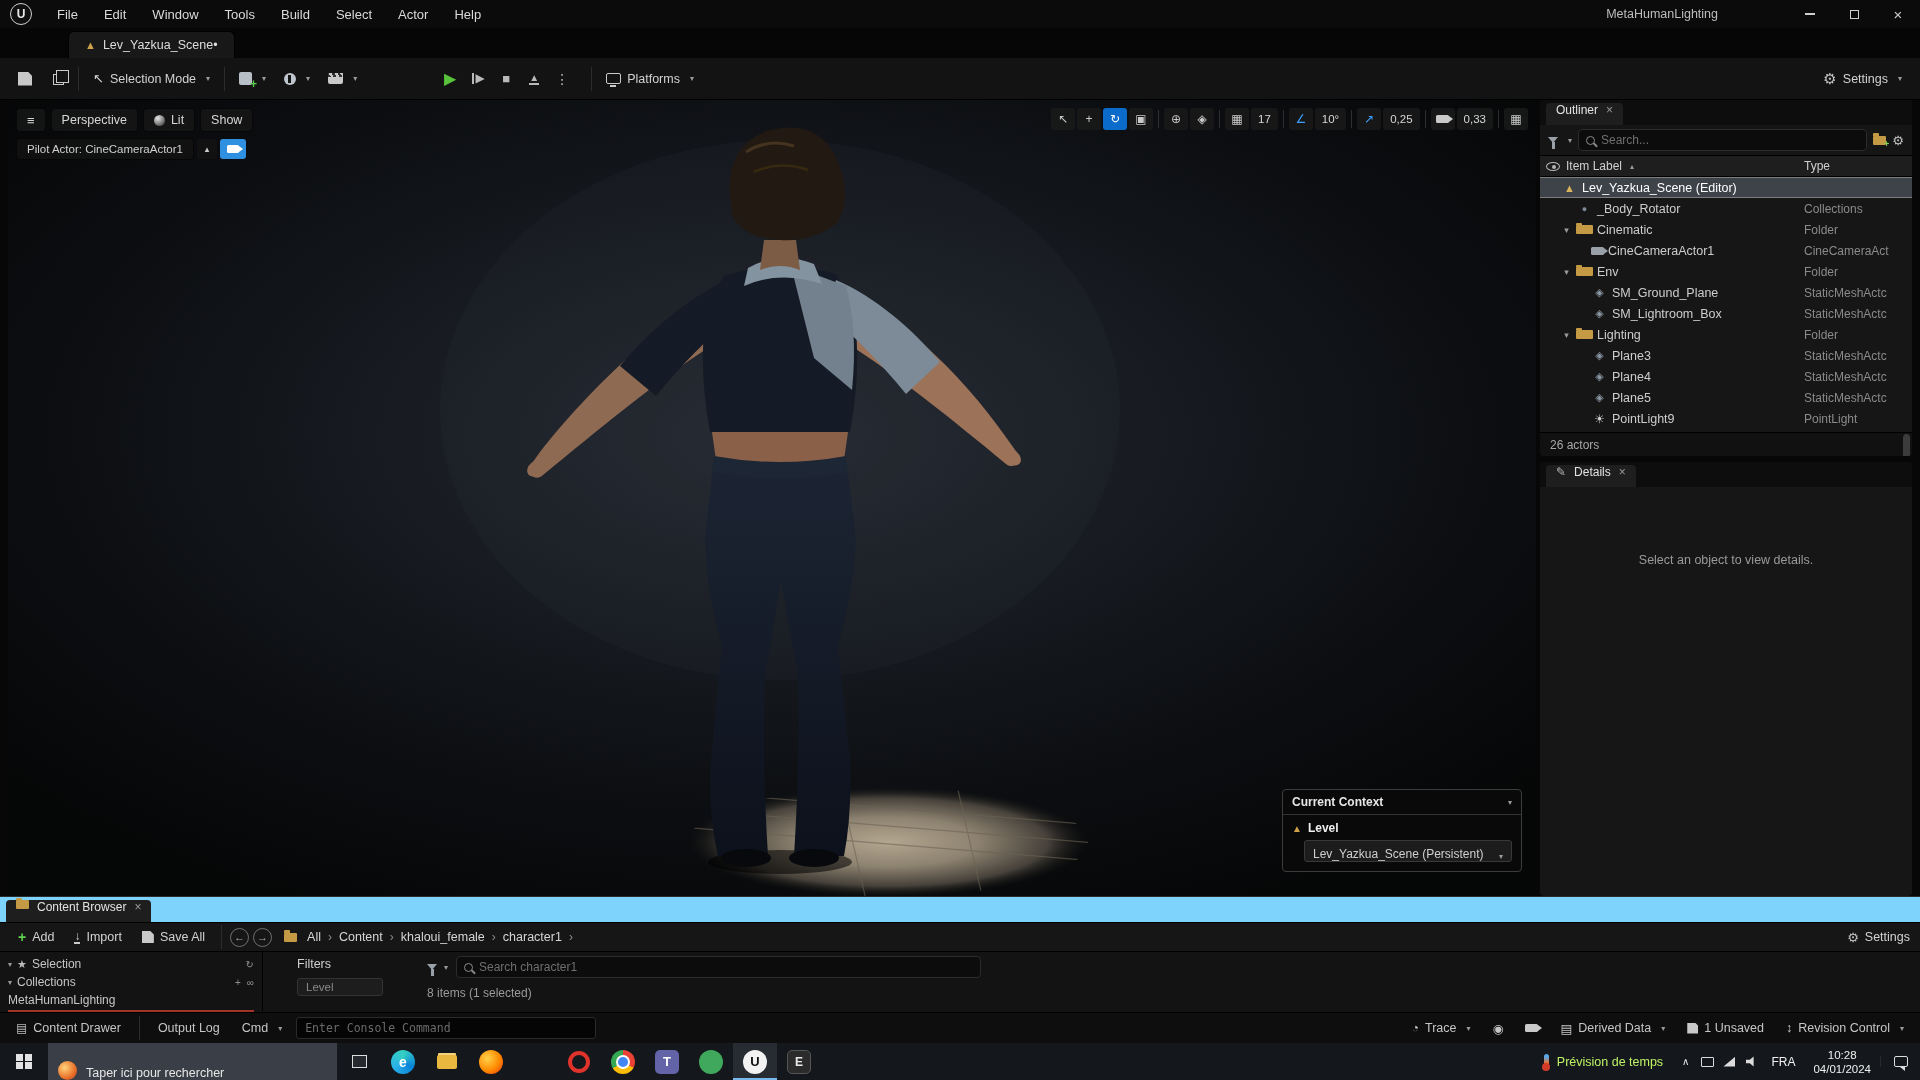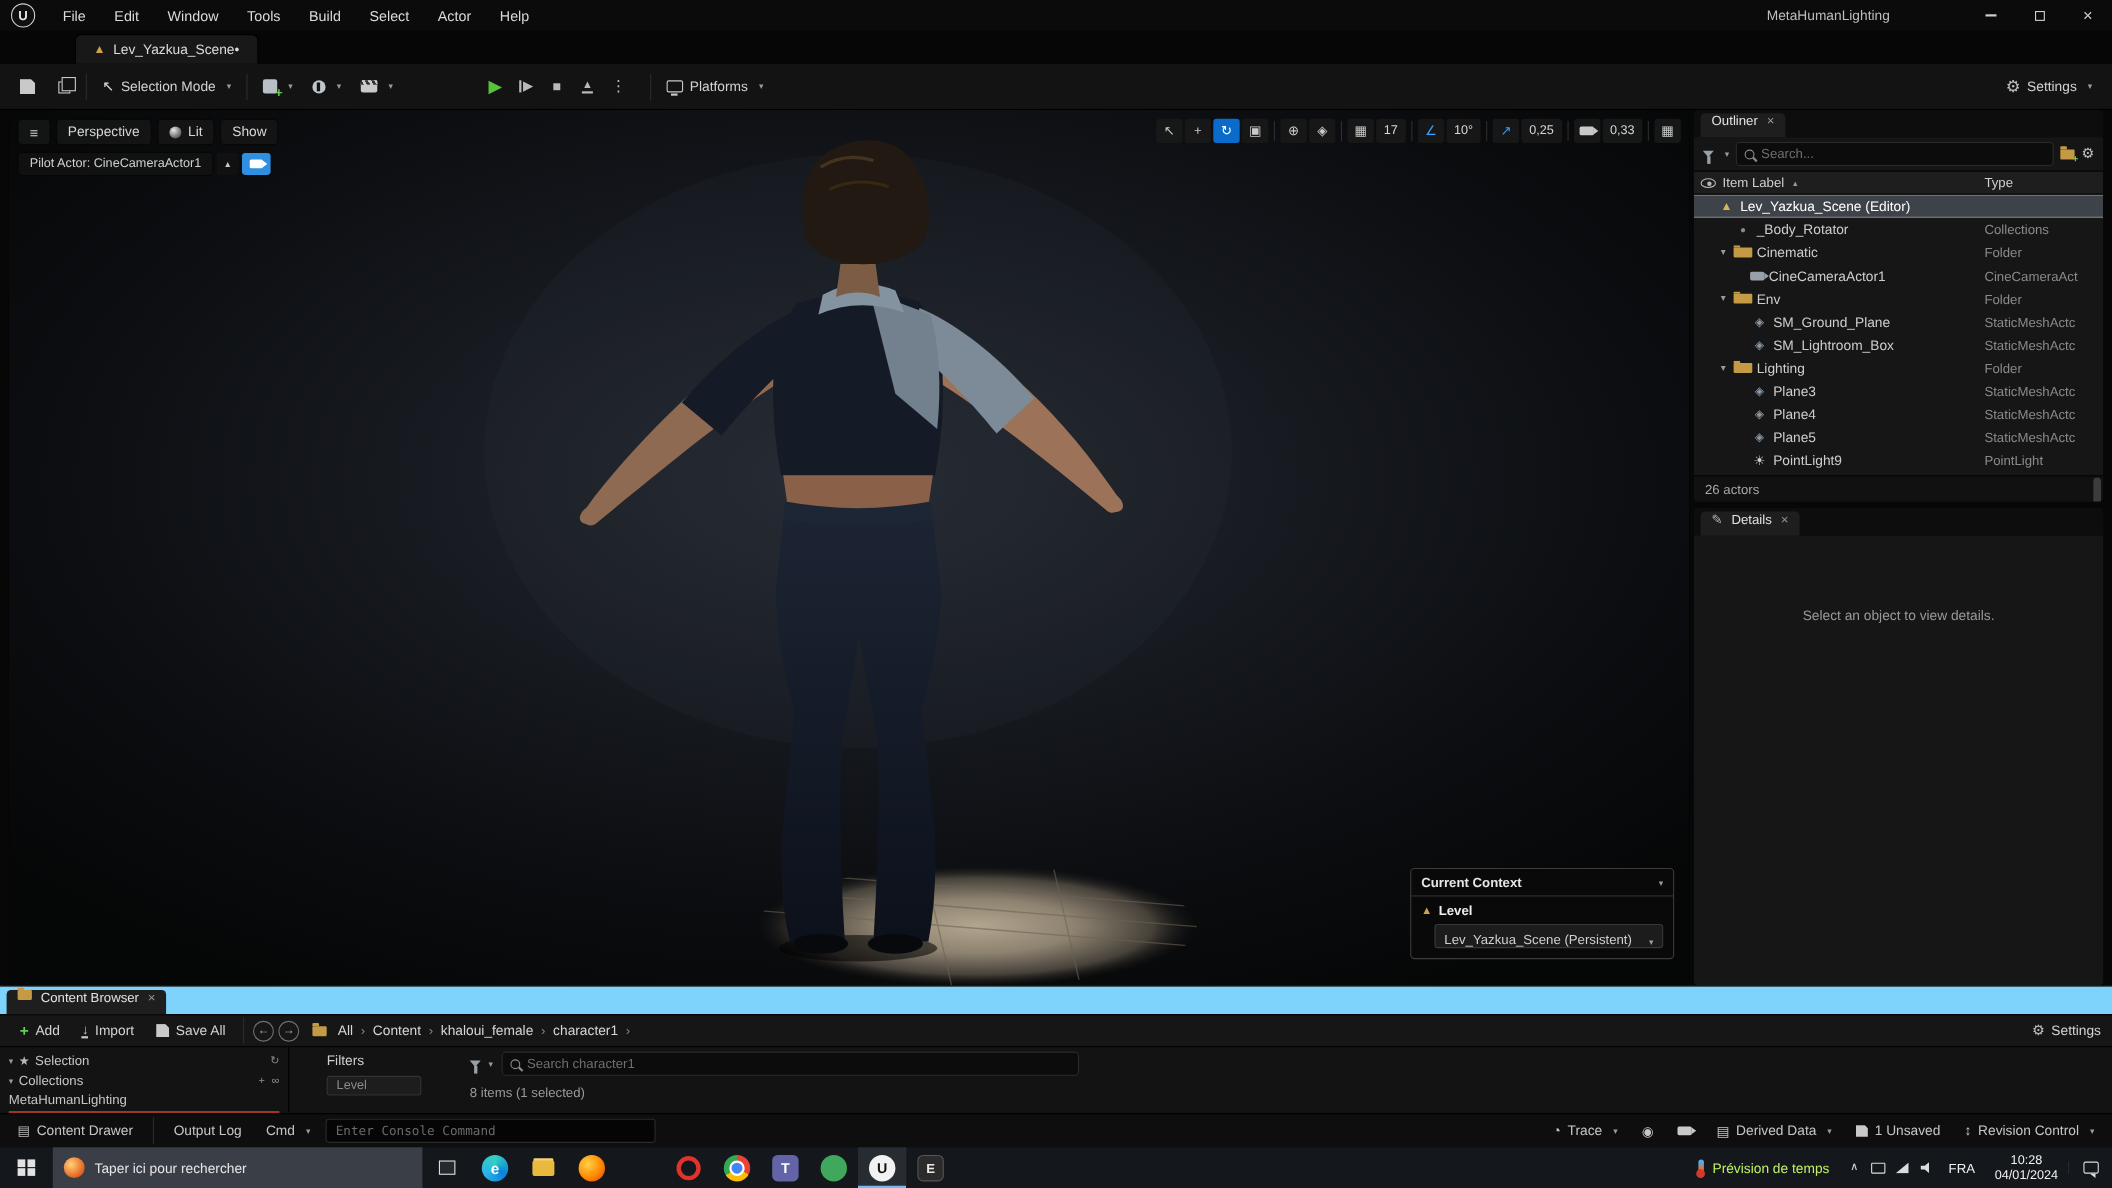--- a/index.html
+++ b/index.html
@@ -156,21 +156,21 @@
   .console{width:300px;height:22px;background:#050505;border:1px solid #2a2a2a;border-radius:3px;display:flex;align-items:center;padding:0 8px;flex:none;}
   .console input{width:100%;background:transparent;border:none;color:#9a9a9a;font-family:"DejaVu Sans Mono","Liberation Mono",monospace;font-size:11.5px;}
   .console input::placeholder{color:#6a6a6a;}
   .st-right{margin-left:auto;display:flex;align-items:center;gap:6px;}
 
   
   .taskbar{position:absolute;top:1043px;left:0;right:0;height:37px;background:#14171c;display:flex;align-items:stretch;z-index:40;}
   .tb-start{width:48px;display:flex;align-items:center;justify-content:center;flex:none;}
   .win-logo{display:grid;grid-template-columns:7px 7px;grid-template-rows:7px 7px;gap:1.5px;}
   .win-logo span{background:#e2e2e2;}
-  .tb-search{width:336px;background:#3a3f47;display:flex;align-items:center;gap:9px;padding:0 10px;flex:none;}
+  .tb-search{width:289px;background:#3a3f47;display:flex;align-items:flex-end;gap:9px;padding:0 10px;flex:none;}
   .bing-ic{width:19px;height:19px;border-radius:50%;background:radial-gradient(circle at 35% 35%,#ffd27a,#e8702a 60%,#b43a1e);flex:none;}
   .tb-search input{flex:1;background:transparent;border:none;color:#f0f0f0;font-size:12.5px;min-width:0;}
   .tb-search input::placeholder{color:#e6e6e6;}
   .tb-taskview{width:44px;display:flex;align-items:center;justify-content:center;flex:none;}
   .i-taskview{width:15px;height:13px;border:1.5px solid #dcdcdc;position:relative;background:rgba(255,255,255,.08);}
   .tb-apps{display:flex;align-items:stretch;}
   .tb-app{width:44px;display:flex;align-items:center;justify-content:center;position:relative;}
   .tb-app.active{background:#272c33;box-shadow:inset 0 -2px 0 #76b9ed;}
   .app-ic{width:24px;height:24px;display:flex;align-items:center;justify-content:center;border-radius:50%;color:#fff;font-size:13px;font-weight:bold;}
   .ic-edge{background:conic-gradient(#35d0c2,#0883d9,#2bb3e8,#35d0c2);}

